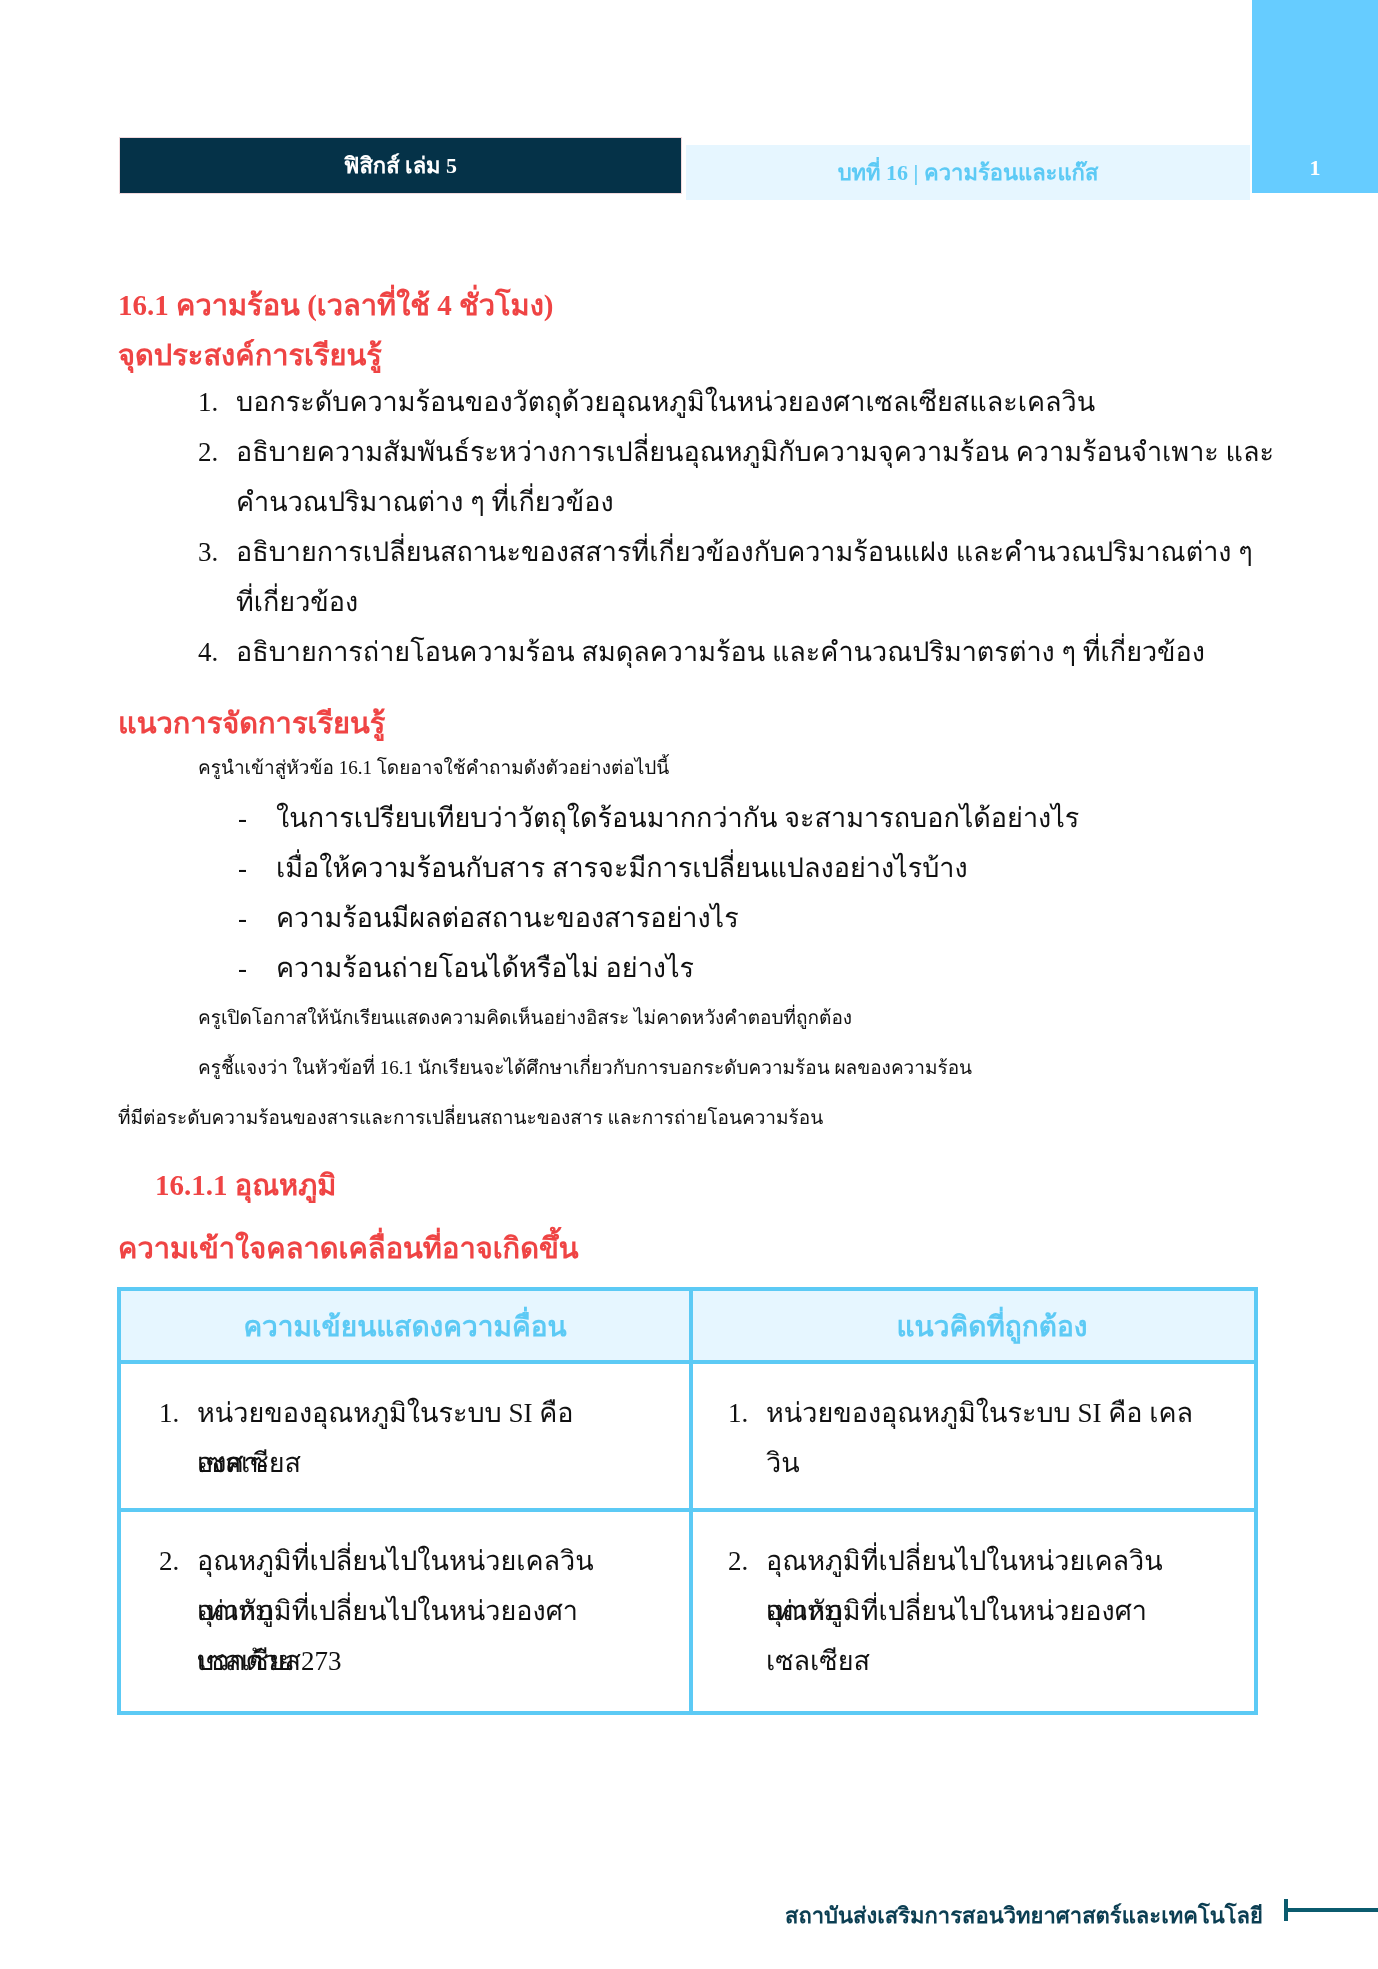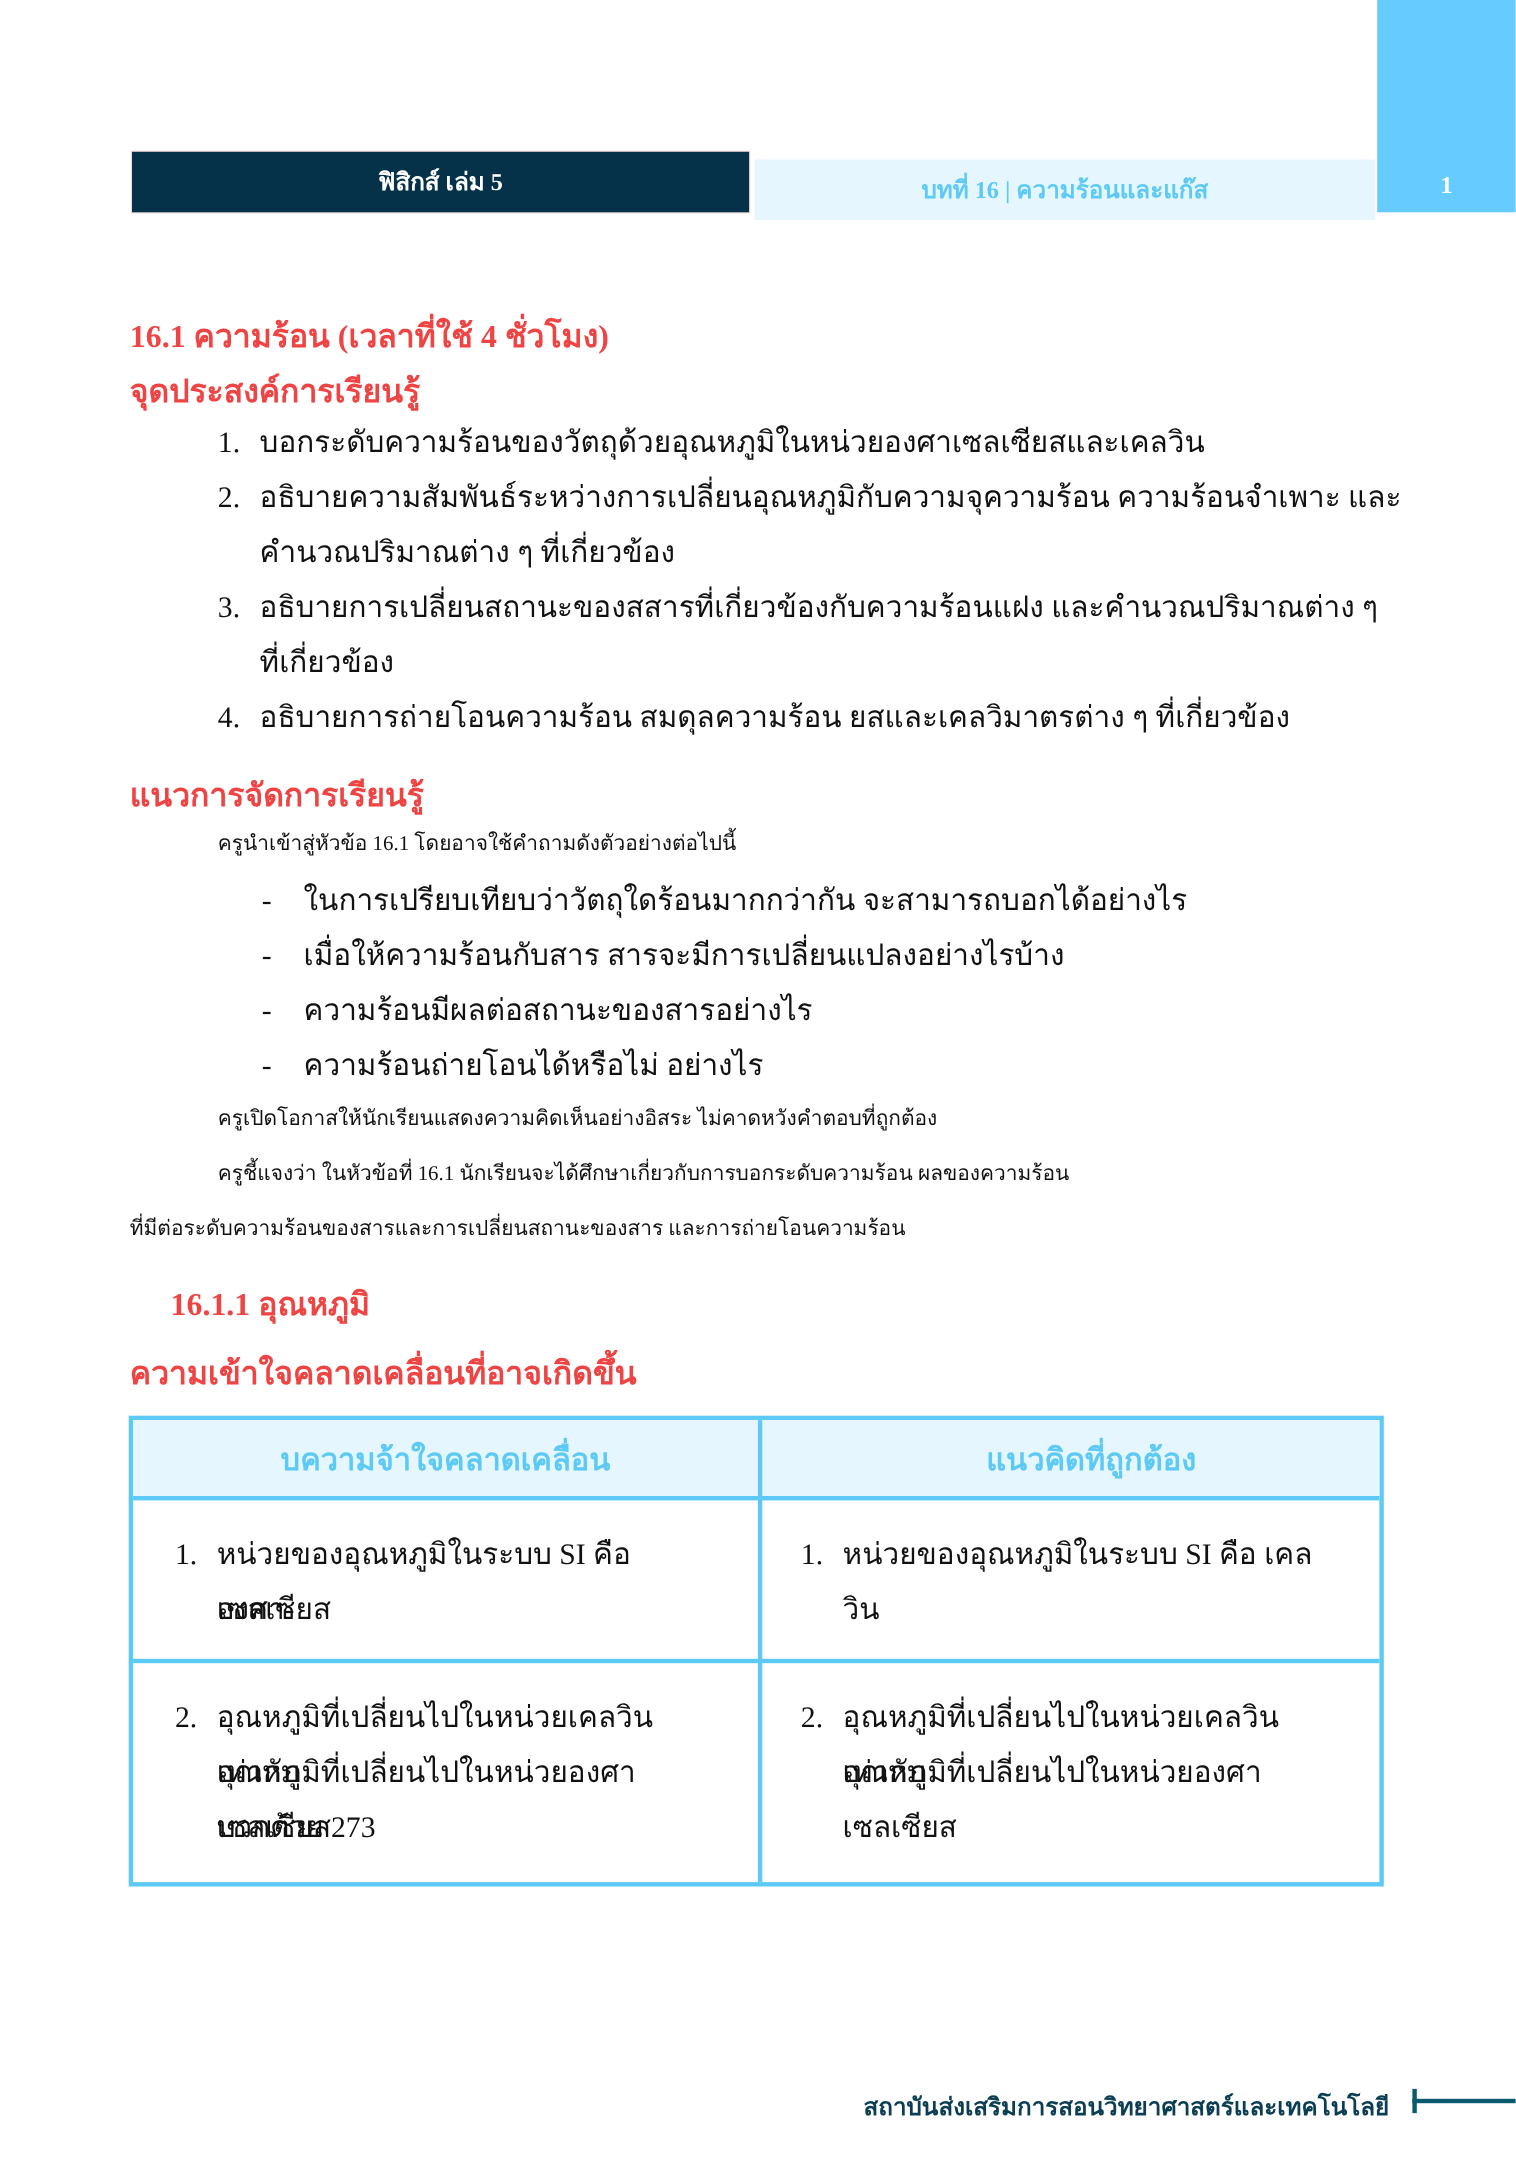--- a/index.html
+++ b/index.html
@@ -100,21 +100,21 @@
   <span class="txt">อธิบายความสัมพันธ์ระหว่างการเปลี่ยนอุณหภูมิกับความจุความร้อน ความร้อนจำเพาะ และ</span>
   <span class="txt" style="top:50px;">คำนวณปริมาณต่าง ๆ ที่เกี่ยวข้อง</span>
 </div>
 <div class="ol-item" style="top:527px;">
   <span class="num">3.</span>
   <span class="txt">อธิบายการเปลี่ยนสถานะของสสารที่เกี่ยวข้องกับความร้อนแฝง และคำนวณปริมาณต่าง ๆ</span>
   <span class="txt" style="top:50px;">ที่เกี่ยวข้อง</span>
 </div>
 <div class="ol-item" style="top:627px;">
   <span class="num">4.</span>
-  <span class="txt">อธิบายการถ่ายโอนความร้อน สมดุลความร้อน ยสและเคลวิมาตรต่าง ๆ ที่เกี่ยวข้อง</span>
+  <span class="txt">อธิบายการถ่ายโอนความร้อน สมดุลความร้อน และคำนวณปริมาตรต่าง ๆ ที่เกี่ยวข้อง</span>
 </div>
 
 <h2 class="h-section h-sub" style="top:700px;">แนวการจัดการเรียนรู้</h2>
 <p class="body-text" style="left:198px; top:743px;">ครูนำเข้าสู่หัวข้อ 16.1 โดยอาจใช้คำถามดังตัวอย่างต่อไปนี้</p>
 
 <div class="dash-item" style="top:793px;">
   <span class="dash">-</span>
   <span class="txt">ในการเปรียบเทียบว่าวัตถุใดร้อนมากกว่ากัน จะสามารถบอกได้อย่างไร</span>
 </div>
 <div class="dash-item" style="top:843px;">
@@ -132,21 +132,21 @@
 
 <p class="body-text" style="left:198px; top:993px;">ครูเปิดโอกาสให้นักเรียนแสดงความคิดเห็นอย่างอิสระ ไม่คาดหวังคำตอบที่ถูกต้อง</p>
 <p class="body-text" style="left:198px; top:1043px;">ครูชี้แจงว่า ในหัวข้อที่ 16.1 นักเรียนจะได้ศึกษาเกี่ยวกับการบอกระดับความร้อน ผลของความร้อน</p>
 <p class="body-text" style="left:118px; top:1093px;">ที่มีต่อระดับความร้อนของสารและการเปลี่ยนสถานะของสาร และการถ่ายโอนความร้อน</p>
 
 <h3 class="h-section" style="left:155px; top:1162px;">16.1.1 อุณหภูมิ</h3>
 <h3 class="h-section h-sub" style="top:1225px;">ความเข้าใจคลาดเคลื่อนที่อาจเกิดขึ้น</h3>
 
 <div class="mis-table">
   <div class="th" style="left:0; width:568px;">
-    <span>บความจ้าใจคลาดเคลื่อน</span>
+    <span>ความเข้ยนแสดงความคื่อน</span>
   </div>
   <div class="th" style="left:572px; right:0;padding-left:37px;">
     <span>แนวคิดที่ถูกต้อง</span>
   </div>
   <div class="row-div" style="top:69px;"></div>
   <div class="row-div" style="top:217px;"></div>
   <div class="col-div"></div>
 
   <div class="cell" style="left:38px; top:97px;">
     <span class="num">1.</span>

